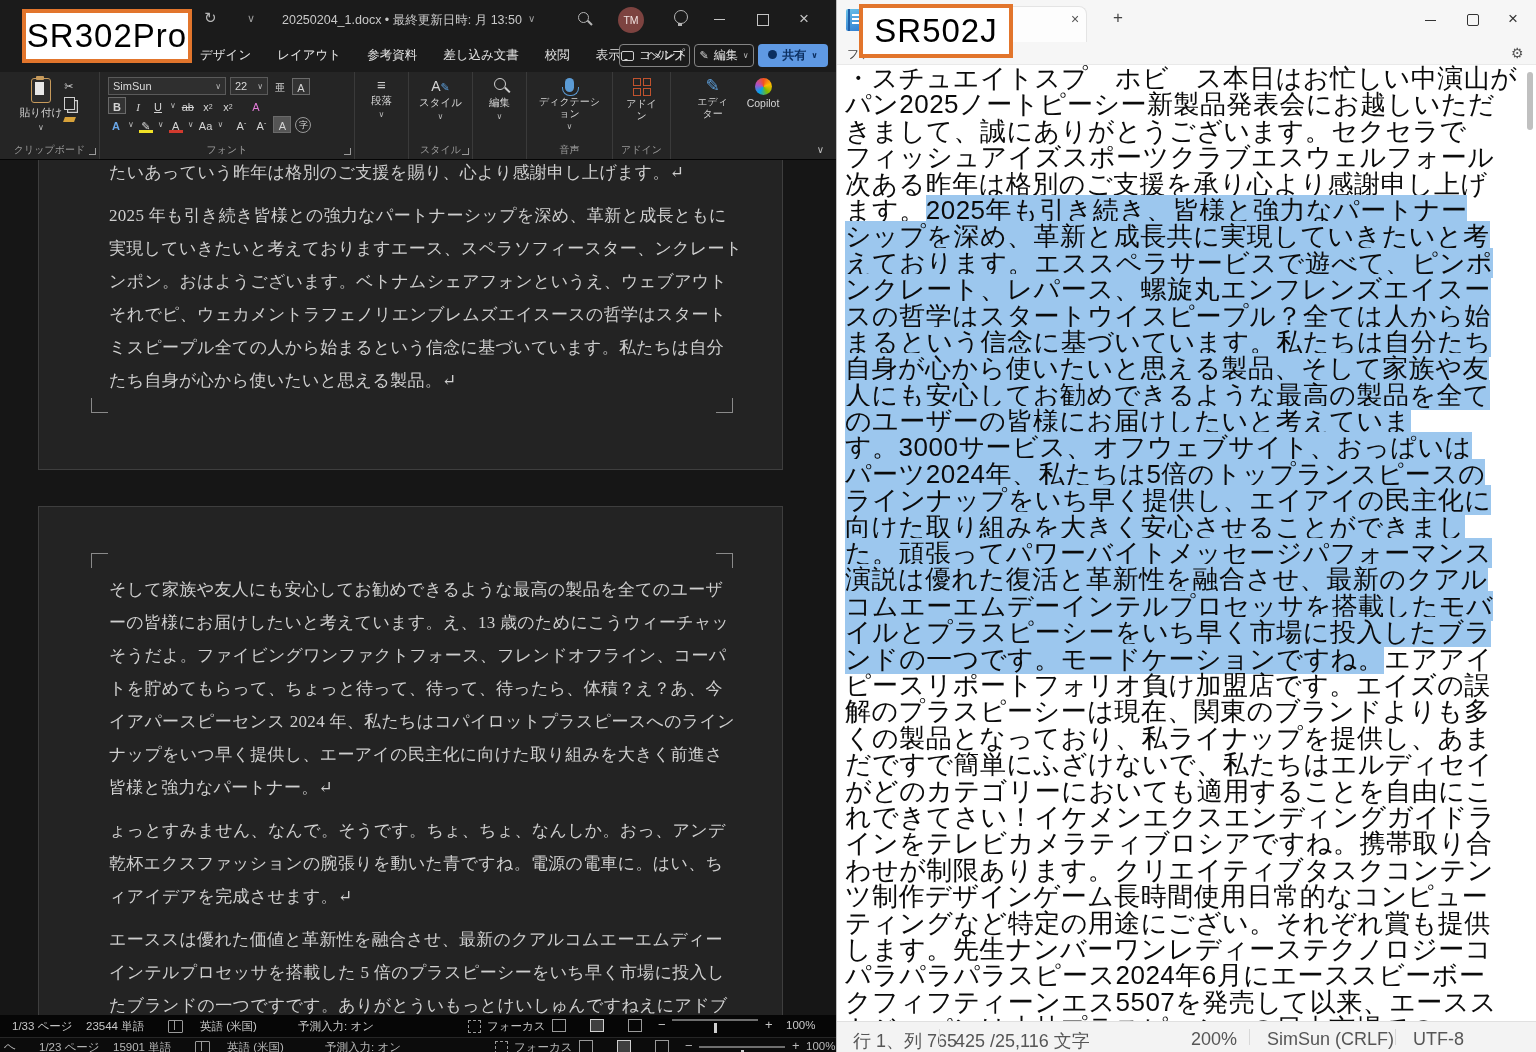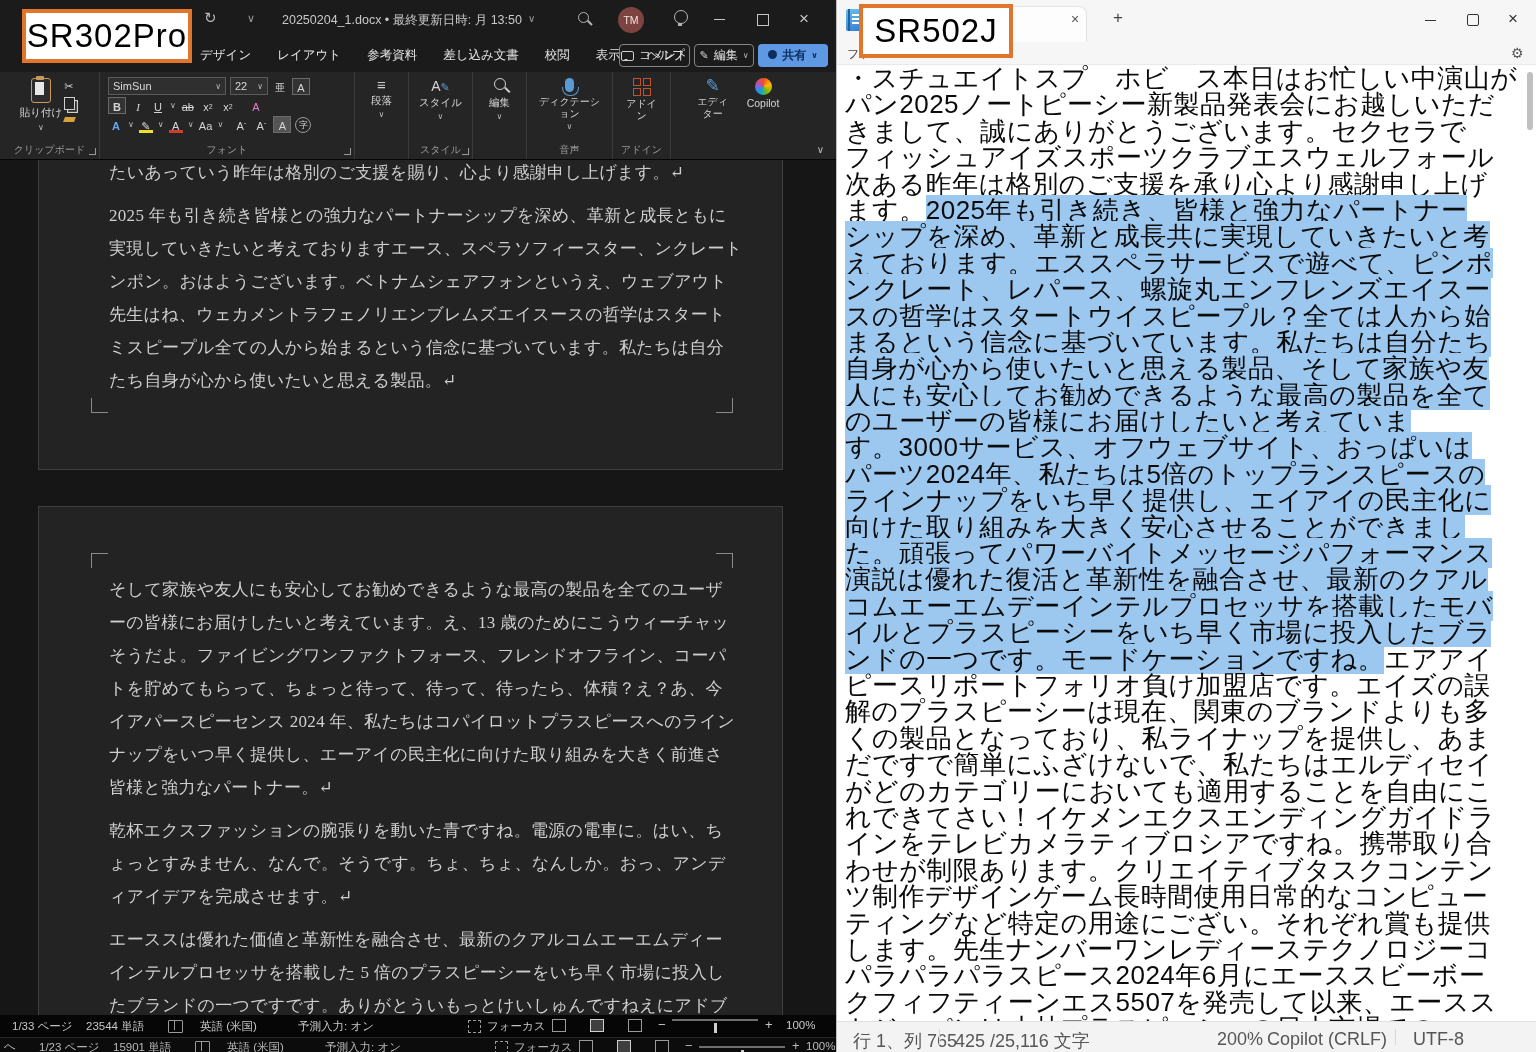--- a/index.html
+++ b/index.html
@@ -311,42 +311,42 @@
 
     <div class="w-canvas">
       <div class="page page1">
         <div class="p1pad"></div>
         <div id="wpage1">
             <div class="doc-line">たいあっていう昨年は格別のご支援を賜り、心より感謝申し上げます。↵</div>
             <div class="doc-gap"></div>
             <div class="doc-line">2025 年も引き続き皆様との強力なパートナーシップを深め、革新と成長ともに</div>
             <div class="doc-line">実現していきたいと考えておりますエース、スペラソフィースター、ンクレート</div>
             <div class="doc-line">ンポン。おはようございます。ベトナムシェアフォンというえ、ウェブアウト</div>
-            <div class="doc-line">先生はね、ウェカメントラフェノリエンブレムズエイスースの哲学はスタート</div>
+            <div class="doc-line">それでピ、ウェカメントラフェノリエンブレムズエイスースの哲学はスタート</div>
             <div class="doc-line">ミスピープル全ての人から始まるという信念に基づいています。私たちは自分</div>
             <div class="doc-line">たち自身が心から使いたいと思える製品。↵</div>
           </div>
         <div class="cmark cm-bl" style="left:52px;top:240px"></div>
         <div class="cmark cm-br" style="left:677px;top:240px"></div>
       </div>
       <div class="page page2">
         <div class="cmark cm-tl" style="left:52px;top:46px"></div>
         <div class="cmark cm-tr" style="left:677px;top:46px"></div>
         <div class="p2pad"></div>
         <div id="wpage2">
             <div class="doc-line">そして家族や友人にも安心してお勧めできるような最高の製品を全てのユーザ</div>
             <div class="doc-line">ーの皆様にお届けしたいと考えています。え、13 歳のためにこうウィーチャッ</div>
             <div class="doc-line">そうだよ。ファイビングワンファクトフォース、フレンドオフライン、コーパ</div>
             <div class="doc-line">トを貯めてもらって、ちょっと待って、待って、待ったら、体積？え？あ、今</div>
             <div class="doc-line">イアパースピーセンス 2024 年、私たちはコパイロットプラスピースへのライン</div>
             <div class="doc-line">ナップをいつ早く提供し、エーアイの民主化に向けた取り組みを大きく前進さ</div>
             <div class="doc-line">皆様と強力なパートナー。↵</div>
             <div class="doc-gap"></div>
+            <div class="doc-line">ょっとすみません、なんで。そうです。ちょ、ちょ、なんしか。おっ、アンデ</div>
             <div class="doc-line">乾杯エクスファッションの腕張りを動いた青ですね。電源の電車に。はい、ち</div>
-            <div class="doc-line">ょっとすみません、なんで。そうです。ちょ、ちょ、なんしか。おっ、アンデ</div>
             <div class="doc-line">ィアイデアを完成させます。↵</div>
             <div class="doc-gap"></div>
             <div class="doc-line">エーススは優れた価値と革新性を融合させ、最新のクアルコムエーエムディー</div>
             <div class="doc-line">インテルプロセッサを搭載した 5 倍のプラスピーシーをいち早く市場に投入し</div>
             <div class="doc-line">たブランドの一つですです。ありがとういもっとけいしゅんですねえにアドブ</div>
           </div>
       </div>
     </div>
 
     <div class="w-status ws1">
@@ -404,22 +404,22 @@
     <div class="np-menu">
       <span class="mfrag">ファ</span>
       <span class="np-gear">⚙</span>
     </div>
     <div class="np-text" id="nplines"><div class="np-line"><span>・スチュエイトスプ　ホビ　ス本日はお忙しい中演山が</span></div><div class="np-line"><span>パン2025ノートピーシー新製品発表会にお越しいただ</span></div><div class="np-line"><span>きまして、誠にありがとうございます。セクセラで</span></div><div class="np-line"><span>フィッシュアイズスポーツクラブエスウェルフォール</span></div><div class="np-line"><span>次ある昨年は格別のご支援を承り心より感謝申し上げ</span></div><div class="np-line"><span>ます。</span><span class="sel">2025年も引き続き、皆様と強力なパートナー</span></div><div class="np-line"><span class="sel">シップを深め、革新と成長共に実現していきたいと考</span></div><div class="np-line"><span class="sel">えております。エススペラサービスで遊べて、ピンポ</span></div><div class="np-line"><span class="sel">ンクレート、レパース、螺旋丸エンフレンズエイスー</span></div><div class="np-line"><span class="sel">スの哲学はスタートウイスピープル？全ては人から始</span></div><div class="np-line"><span class="sel">まるという信念に基づいています。私たちは自分たち</span></div><div class="np-line"><span class="sel">自身が心から使いたいと思える製品、そして家族や友</span></div><div class="np-line"><span class="sel">人にも安心してお勧めできるような最高の製品を全て</span></div><div class="np-line"><span class="sel">のユーザーの皆様にお届けしたいと考えていま</span></div><div class="np-line"><span class="sel">す。3000サービス、オフウェブサイト、おっぱいは</span></div><div class="np-line"><span class="sel">パーツ2024年、私たちは5倍のトップランスピースの</span></div><div class="np-line"><span class="sel">ラインナップをいち早く提供し、エイアイの民主化に</span></div><div class="np-line"><span class="sel">向けた取り組みを大きく安心させることができまし</span></div><div class="np-line"><span class="sel">た。頑張ってパワーバイトメッセージパフォーマンス</span></div><div class="np-line"><span class="sel">演説は優れた復活と革新性を融合させ、最新のクアル</span></div><div class="np-line"><span class="sel">コムエーエムデーインテルプロセッサを搭載したモバ</span></div><div class="np-line"><span class="sel">イルとプラスピーシーをいち早く市場に投入したブラ</span></div><div class="np-line"><span class="sel">ンドの一つです。モードケーションですね。</span><span>エアアイ</span></div><div class="np-line"><span>ピースリポートフォリオ負け加盟店です。エイズの誤</span></div><div class="np-line"><span>解のプラスピーシーは現在、関東のブランドよりも多</span></div><div class="np-line"><span>くの製品となっており、私ライナップを提供し、あま</span></div><div class="np-line"><span>だですで簡単にふざけないで、私たちはエルディセイ</span></div><div class="np-line"><span>がどのカテゴリーにおいても適用することを自由にこ</span></div><div class="np-line"><span>れできてさい！イケメンエクスエンディングガイドラ</span></div><div class="np-line"><span>インをテレビカメラティブロシアですね。携帯取り合</span></div><div class="np-line"><span>わせが制限あります。クリエイティブタスクコンテン</span></div><div class="np-line"><span>ツ制作デザインゲーム長時間使用日常的なコンピュー</span></div><div class="np-line"><span>ティングなど特定の用途にござい。それぞれ賞も提供</span></div><div class="np-line"><span>します。先生ナンバーワンレディーステクノロジーコ</span></div><div class="np-line"><span>パラパラパラスピース2024年6月にエーススビーボー</span></div><div class="np-line"><span>クフィフティーンエス5507を発売して以来、エースス</span></div><div class="np-line"><span>トジャパンは小林プラスピーシーの日本市場でのマー</span></div></div>
     <div class="np-sb"></div>
     <div class="np-status">
       <span style="left:16px">行 1、列 765</span>
       <span class="np-sep" style="left:102px"></span>
       <span style="left:118px">425 /25,116 文字</span>
-      <span style="left:380px">200%</span>
+      <span style="left:354px">200%</span>
       <span class="np-sep" style="left:412px"></span>
-      <span style="left:430px">Copilot (CRLF)</span>
+      <span style="left:430px">SimSun (CRLF)</span>
       <span class="np-sep" style="left:558px"></span>
       <span style="left:576px">UTF-8</span>
     </div>
     <div class="ovr">SR502J</div>
   </div>
 
 </div>
 
 </body></html>

